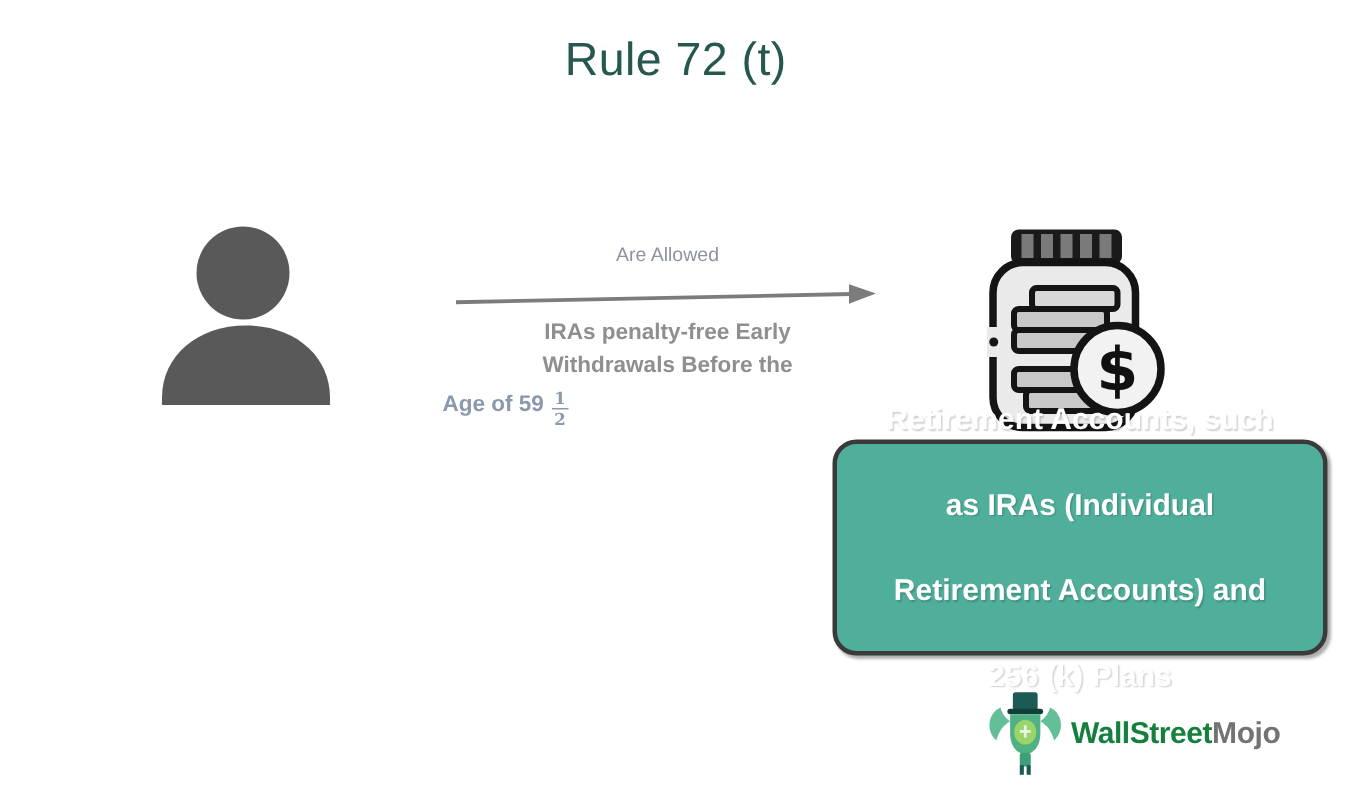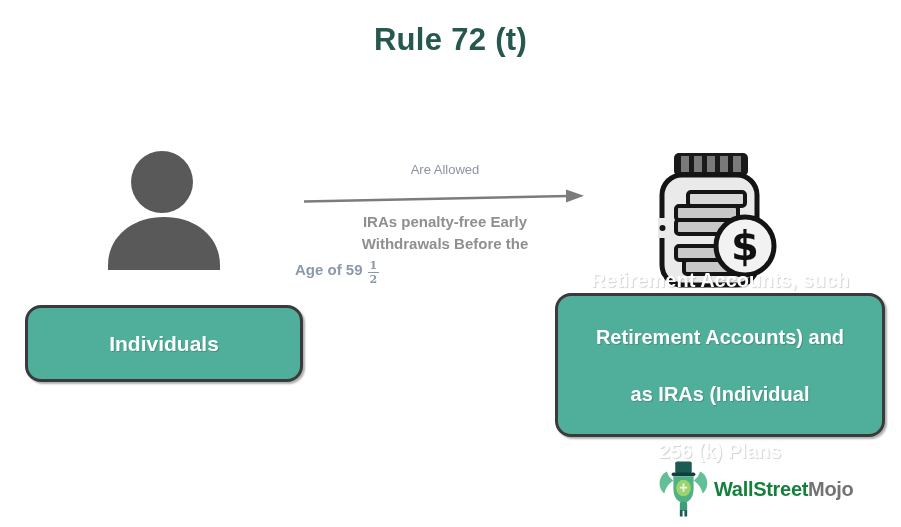--- a/index.html
+++ b/index.html
@@ -4,21 +4,21 @@
 <style>
   html,body { margin:0; padding:0; background:#ffffff; }
   #canvas {
     position:relative; width:901px; height:527px; background:#ffffff;
     overflow:hidden; font-family:"Liberation Sans", sans-serif;
   }
 
   
   .title {
     position:absolute; top:22px; left:0; width:100%;
-    text-align:center; font-size:31px; font-weight:bold;
+    text-align:center; font-size:31px; font-weight:normal;
     color:#26584F; letter-spacing:0.3px;
   }
 
   
   .person-svg { position:absolute; left:105px; top:148px; }
   .jar-svg    { position:absolute; left:650px; top:146px; }
 
   
   .arrow-svg { position:absolute; left:300px; top:185px; }
   .lbl-top {
@@ -86,23 +86,20 @@
     <div>Withdrawals Before the</div>
     <div class="age-line">
       <span>Age of 59</span>
       <span class="fraction">
         <span class="num">1</span>
         <span class="den">2</span>
       </span>
     </div>
   </div>
 
-  <div class="node" id="left-node">
-    <span>Individuals</span>
-  </div>
 
   <svg class="jar-svg" width="130" height="145" viewBox="0 0 130 145">
 
     <rect x="24" y="7" width="74" height="23" rx="5" fill="#1A1A1A"></rect>
     <rect x="31" y="10" width="8" height="16" fill="#7A7A7A"></rect>
     <rect x="44" y="10" width="8" height="16" fill="#7A7A7A"></rect>
     <rect x="57" y="10" width="8" height="16" fill="#7A7A7A"></rect>
     <rect x="70" y="10" width="8" height="16" fill="#7A7A7A"></rect>
     <rect x="83" y="10" width="8" height="16" fill="#7A7A7A"></rect>
 
@@ -120,22 +117,22 @@
     </g>
 
     <g>
       <circle cx="95" cy="100" r="29" fill="#F2F2F2" stroke="#141414" stroke-width="5"></circle>
       <text x="95" y="114" text-anchor="middle" font-size="40" font-weight="bold" font-family="DejaVu Sans, sans-serif" fill="#111111">$</text>
     </g>
   </svg>
 
   <div class="node" id="right-node">
     <div>Retirement Accounts, such</div>
+    <div>as IRAs (Individual</div>
     <div>Retirement Accounts) and</div>
-    <div>as IRAs (Individual</div>
     <div>256 (k) Plans</div>
   </div>
 
   <div class="logo">
     <svg width="55" height="60" viewBox="0 0 60 64">
 
       <path d="M12 13 C3 17 1 30 9 37 C11 30 14 26 19 23 C15 20 13 17 12 13 Z" fill="#63BF97"></path>
       <path d="M48 13 C57 17 59 30 51 37 C49 30 46 26 41 23 C45 20 47 17 48 13 Z" fill="#63BF97"></path>
 
       <rect x="21" y="2" width="18" height="13" rx="2" fill="#1B5B54"></rect>

